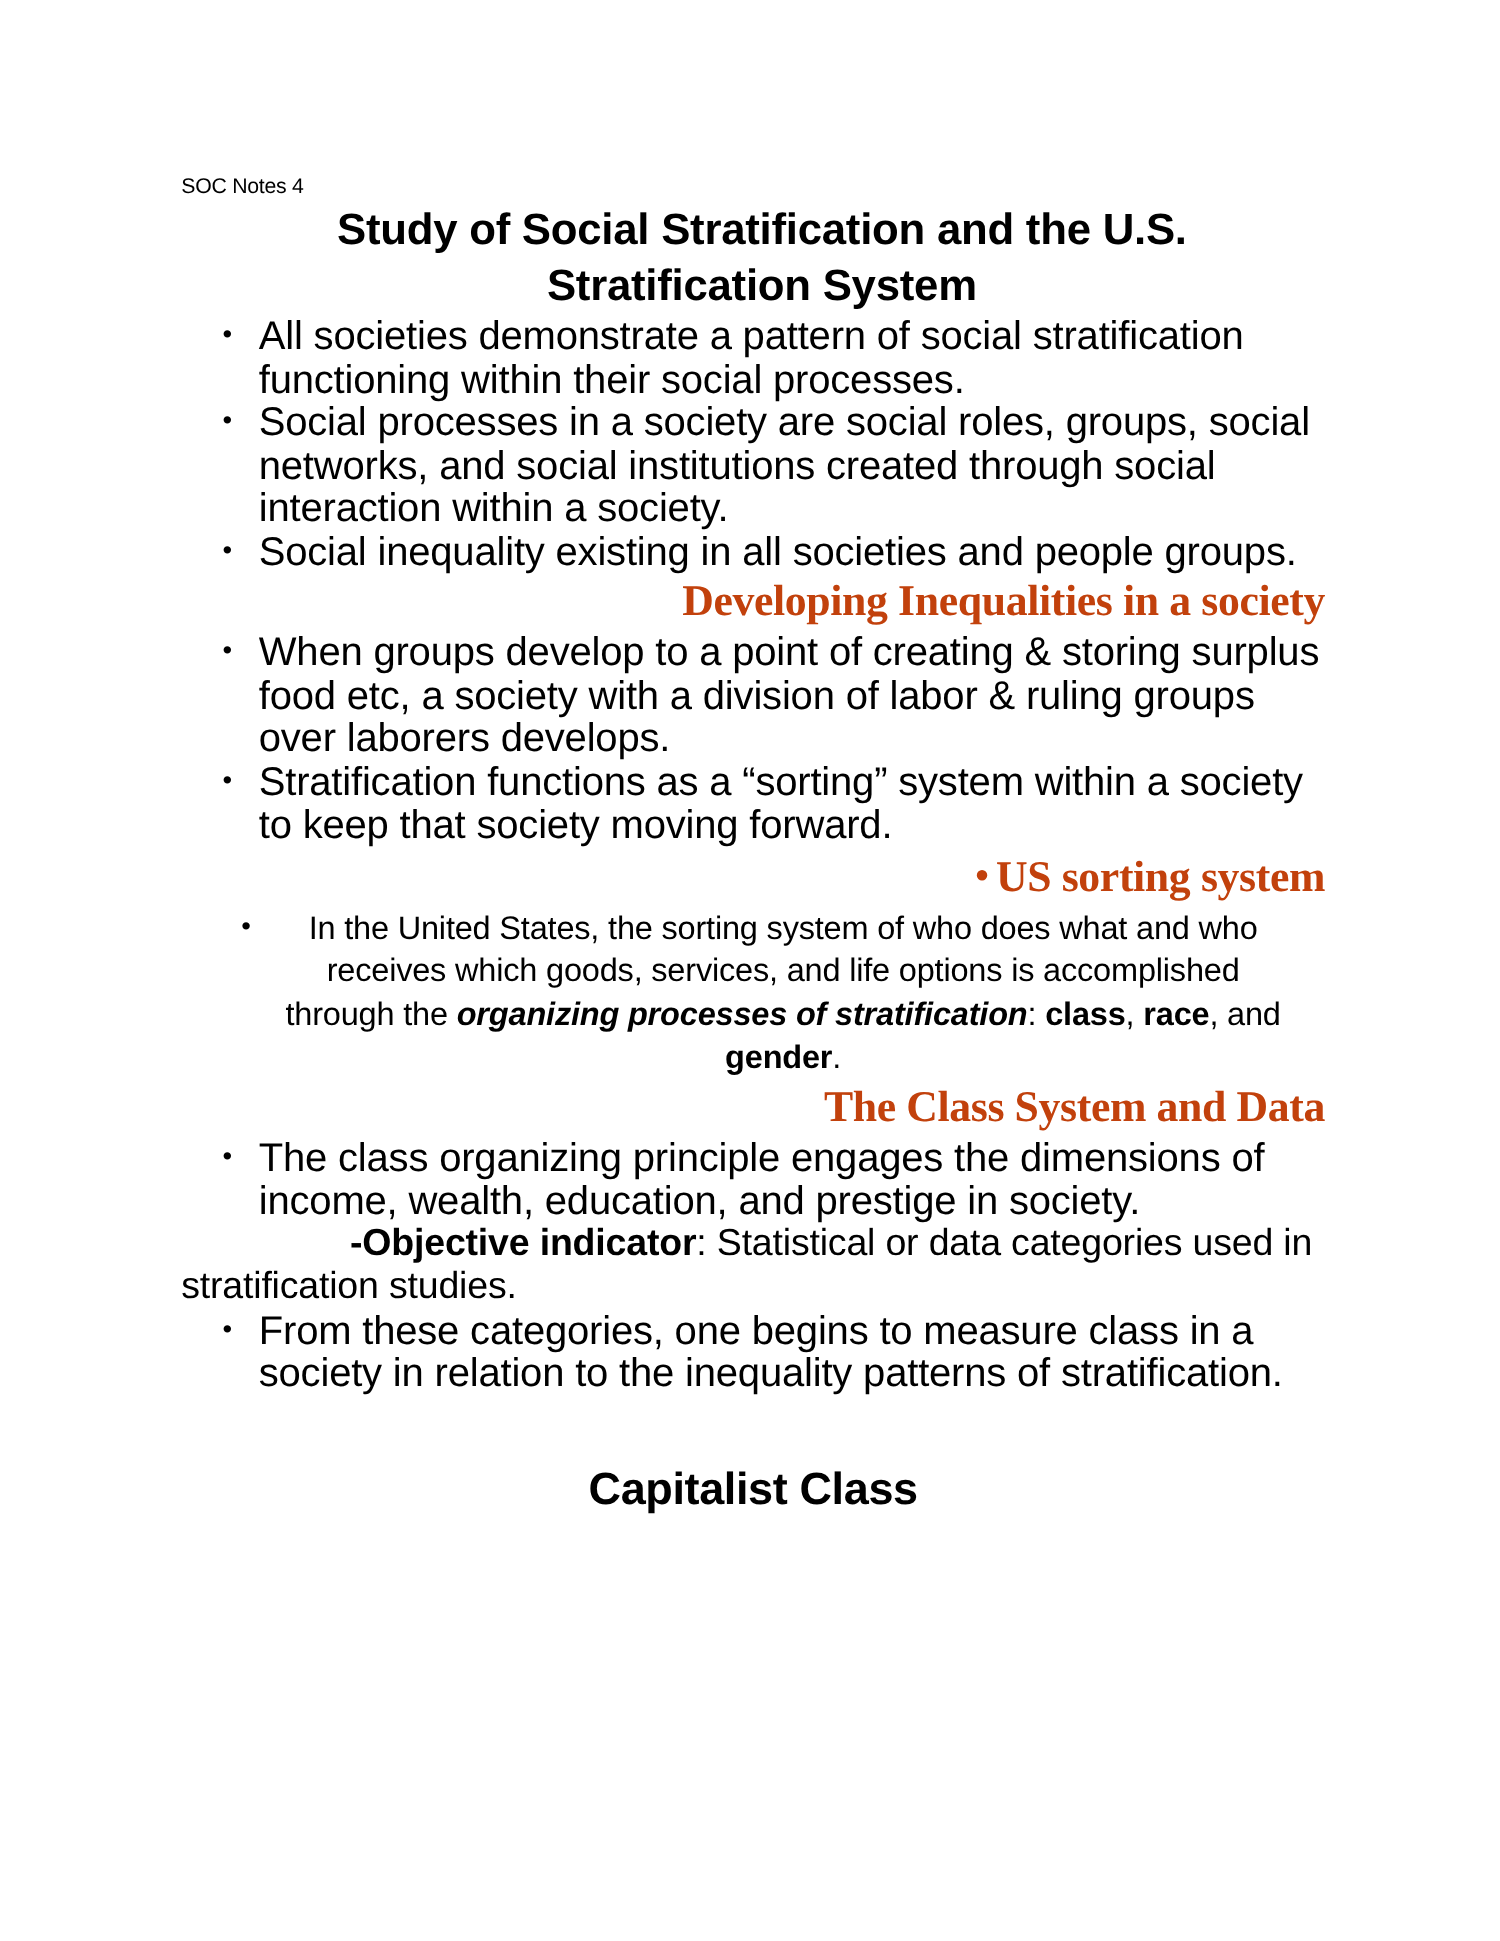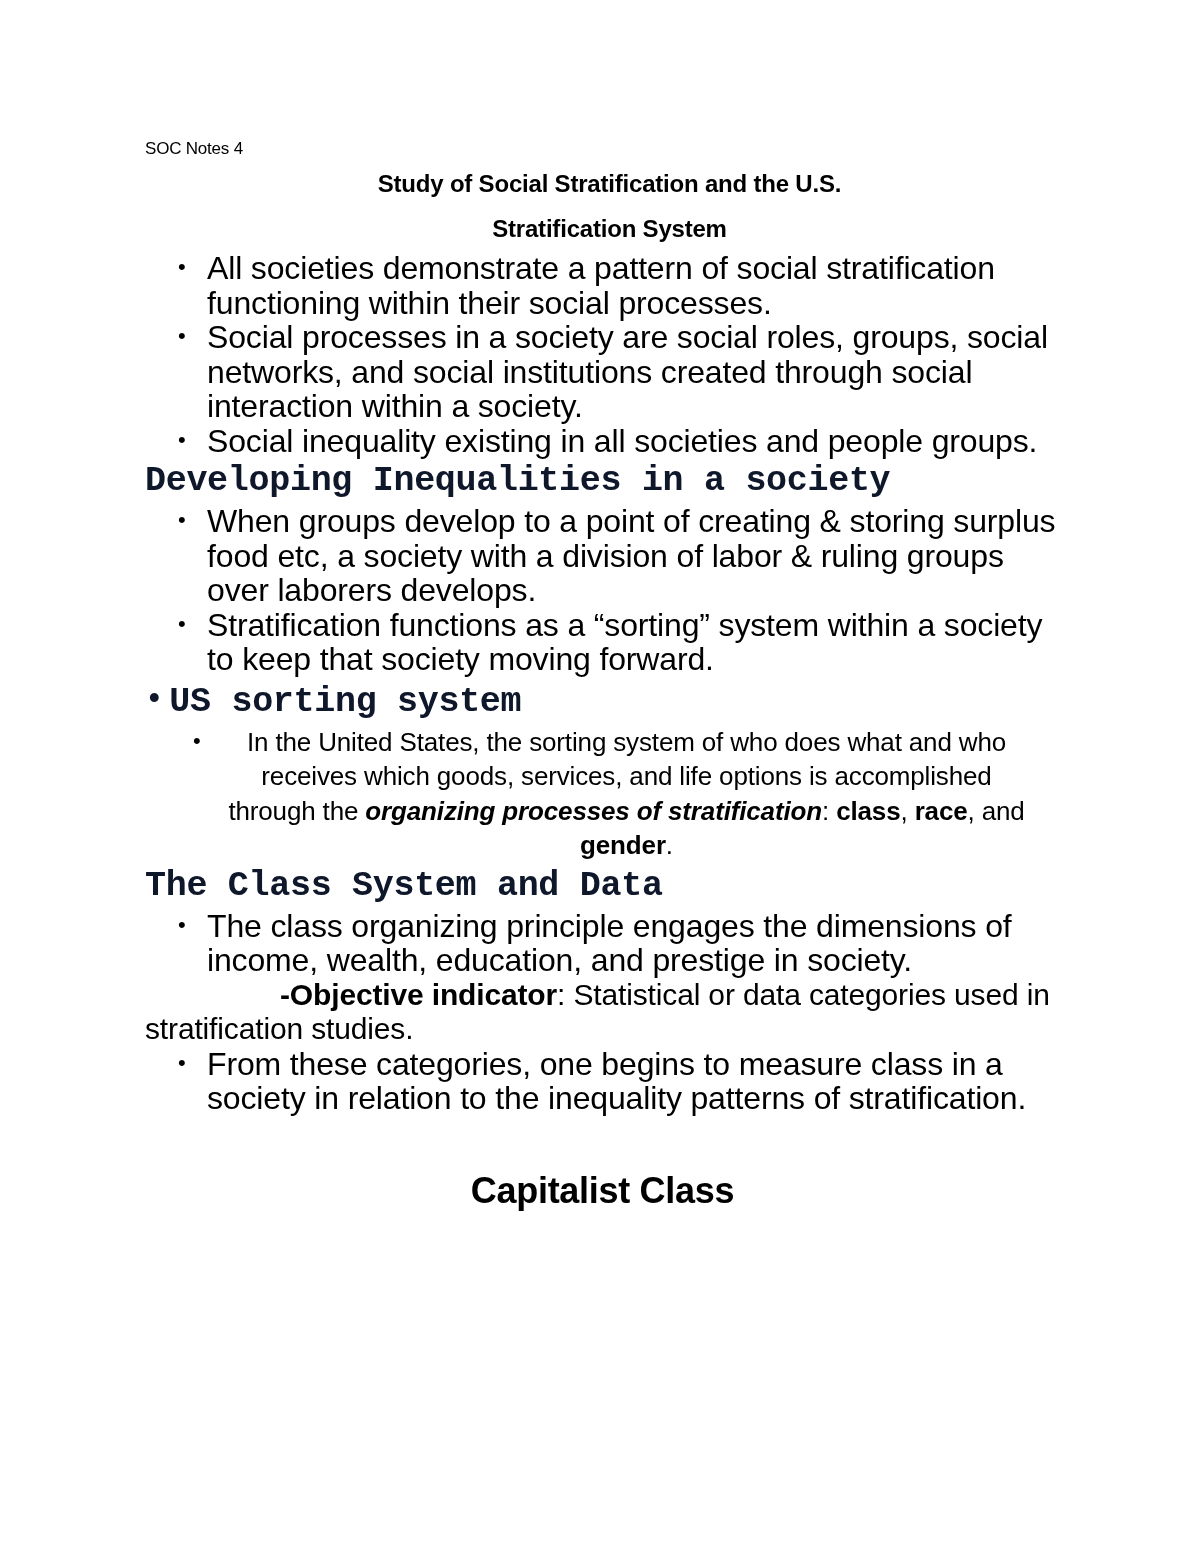--- a/index.html
+++ b/index.html
@@ -27,38 +27,38 @@
     font-size: 17px;
     line-height: 20px;
     letter-spacing: -0.2px;
     font-weight: 400;
     margin: 0 0 2px 0;
     color: #000;
   }
   h1.title {
     font-family: "Liberation Sans", sans-serif;
     font-weight: bold;
-    font-size: 24px;
+    font-size: 35px;
     line-height: 45px;
     text-align: center;
     margin: 0;
     padding: 0 0 0 14px;
     letter-spacing: -0.2px;
     color: #000;
   }
   h2.section-head {
-    font-family: Liberation Mono, monospace;
+    font-family: Liberation Serif, serif;
     font-weight: bold;
     font-size: 35px;
     line-height: 46px;
-    text-align: left;
+    text-align: right;
     margin: 0;
     padding: 0;
     letter-spacing: -0.3px;
-    color: #0f172a;
+    color: #c2410c;
   }
   h2.section-head.with-bullet .head-dot {
     font-size: 31px;
     vertical-align: 3px;
     padding-right: 6px;
   }
   ul.bullets {
     list-style: none;
     margin: 0;
     padding: 0;

